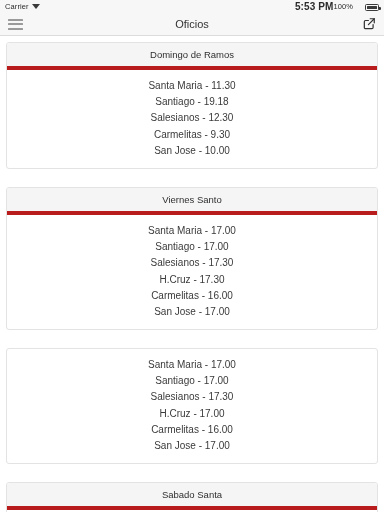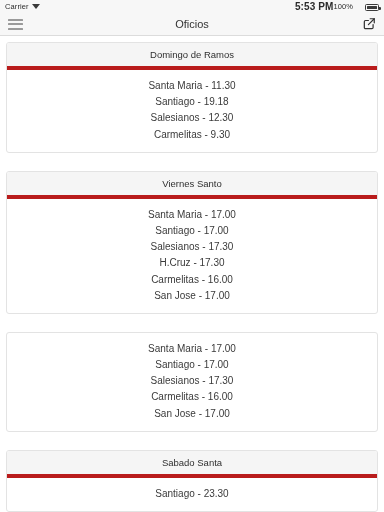--- a/index.html
+++ b/index.html
@@ -128,40 +128,42 @@
 
   <div class="content">
 
     <div class="card">
       <div class="card-header">Domingo de Ramos</div>
       <div class="card-body">
         <div class="entry">Santa Maria - 11.30</div>
         <div class="entry">Santiago - 19.18</div>
         <div class="entry">Salesianos - 12.30</div>
         <div class="entry">Carmelitas - 9.30</div>
+        <div class="entry">San Jose - 10.00</div>
       </div>
     </div>
 
     <div class="card">
       <div class="card-header">Viernes Santo</div>
       <div class="card-body">
         <div class="entry">Santa Maria - 17.00</div>
         <div class="entry">Santiago - 17.00</div>
         <div class="entry">Salesianos - 17.30</div>
         <div class="entry">H.Cruz - 17.30</div>
         <div class="entry">Carmelitas - 16.00</div>
         <div class="entry">San Jose - 17.00</div>
       </div>
     </div>
 
     <div class="card">
       <div class="card-body">
         <div class="entry">Santa Maria - 17.00</div>
         <div class="entry">Santiago - 17.00</div>
         <div class="entry">Salesianos - 17.30</div>
+        <div class="entry">H.Cruz - 17.00</div>
         <div class="entry">Carmelitas - 16.00</div>
         <div class="entry">San Jose - 17.00</div>
       </div>
     </div>
 
     <div class="card">
       <div class="card-header">Sabado Santa</div>
       <div class="card-body">
         <div class="entry">Santiago - 23.30</div>
 

